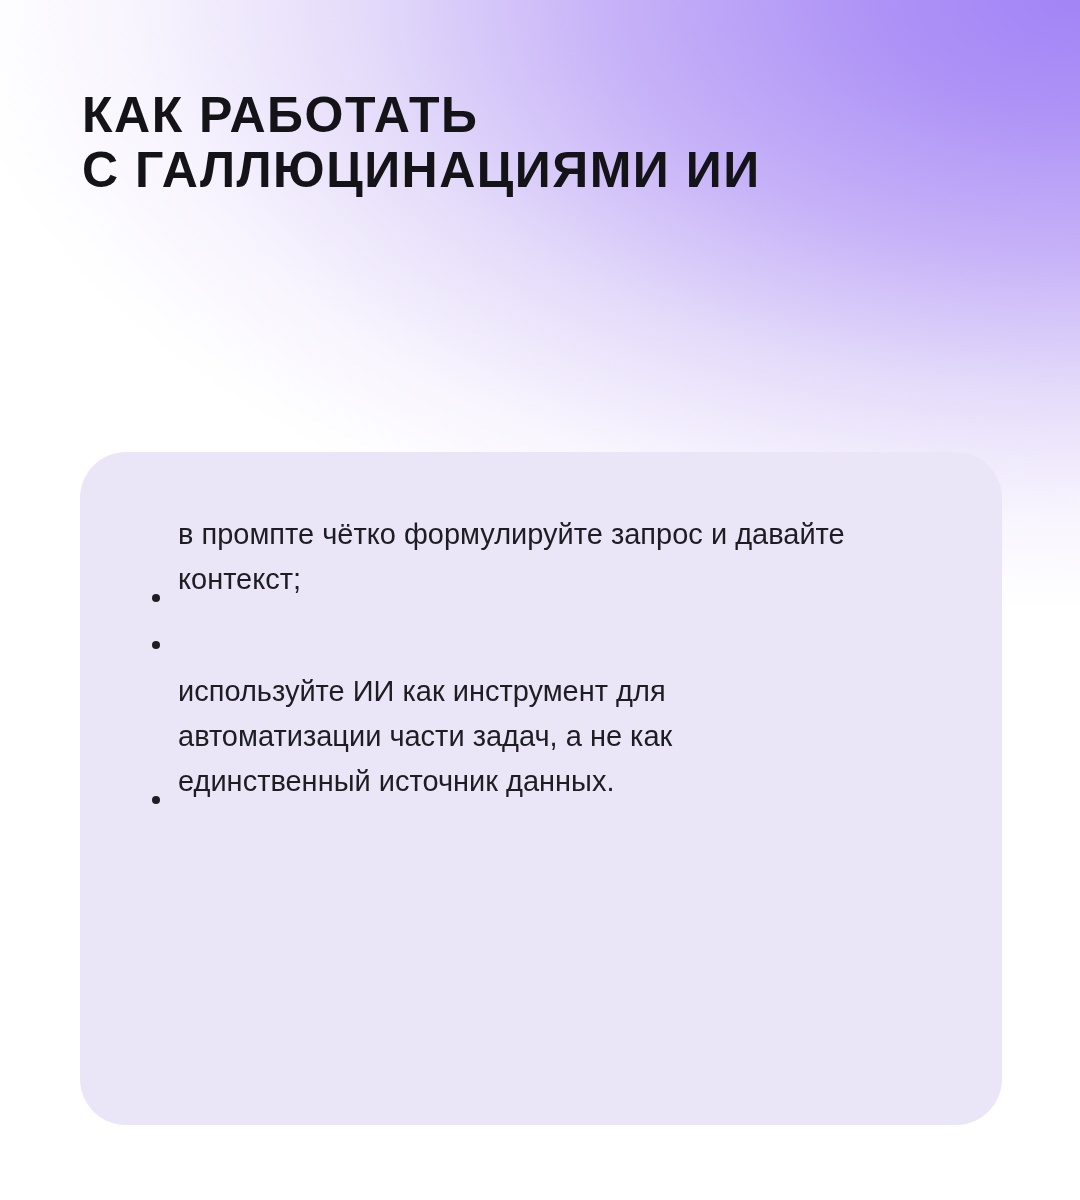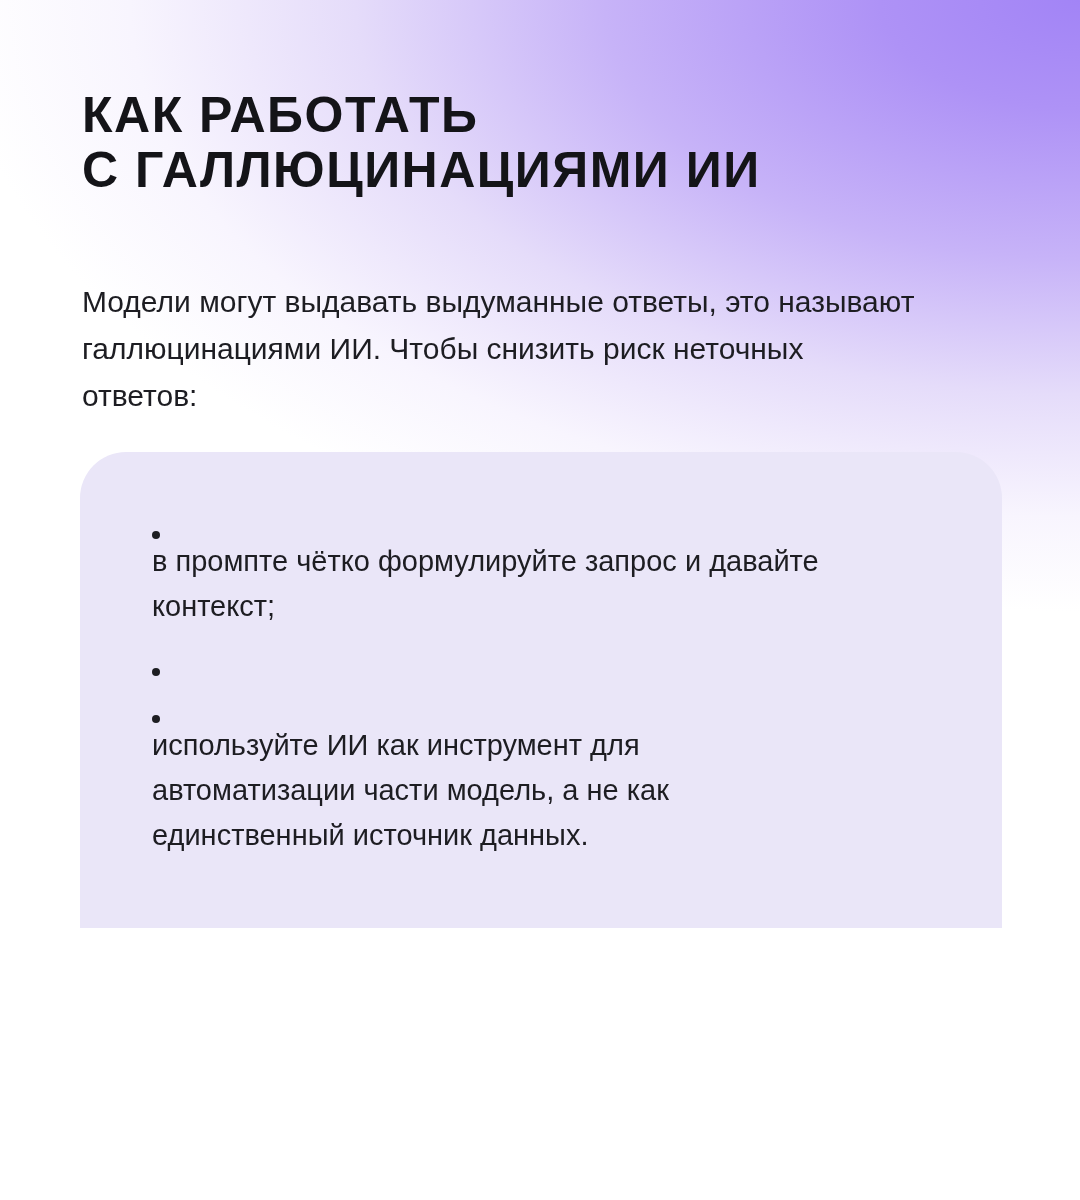--- a/index.html
+++ b/index.html
@@ -7,21 +7,21 @@
 
   html, body {
     width: 1080px;
     height: 1200px;
     font-family: "Liberation Sans", sans-serif;
   }
 
   .canvas {
     position: relative;
     width: 1080px;
-    height: 928px;
+    height: 1200px;
     overflow: hidden;
     background:
       radial-gradient(ellipse 1250px 680px at 1080px 0px,
         #a284f6 0%,
         #ae92f6 16%,
         #c7b3f8 38%,
         #e5dcfa 58%,
         #f8f5fe 76%,
         #ffffff 90%) #ffffff;
   }
@@ -61,23 +61,22 @@
     border-radius: 46px;
   }
 
   .tips-list {
     list-style: none;
     padding: 60px 40px 0 72px;
   }
 
   .tip-item {
     display: flex;
-    align-items: flex-start;
+    align-items: flex-end;
     margin-bottom: 20px;
-    flex-direction: column;
   }
 
   .bullet-dot {
     flex: 0 0 auto;
     width: 8px;
     height: 8px;
     margin: 19px 18px 0 0;
     border-radius: 50%;
     background: #1d1d22;
   }
@@ -91,42 +90,39 @@
   }
 </style>
 </head>
 <body>
 
 <div class="canvas">
 
   <h1 class="title">КАК РАБОТАТЬ
 С ГАЛЛЮЦИНАЦИЯМИ ИИ</h1>
 
-  <p class="intro">Модели могут выдавать выдуманные ответы, это называют
-галлюцинациями ИИ. Чтобы снизить риск неточных
-ответов:</p>
 
   <div class="card">
     <ul class="tips-list">
 
       <li class="tip-item">
         <span class="bullet-dot"></span>
         <span class="tip-text">в промпте чётко формулируйте запрос и давайте
 контекст;</span>
       </li>
 
 
 
       <li class="tip-item">
         <span class="bullet-dot"></span>
       </li>
 
       <li class="tip-item">
         <span class="bullet-dot"></span>
         <span class="tip-text">используйте ИИ как инструмент для
-автоматизации части модель, а не как
+автоматизации части задач, а не как
 единственный источник данных.</span>
       </li>
 
     </ul>
   </div>
 
 </div>
 
 </body></html>

